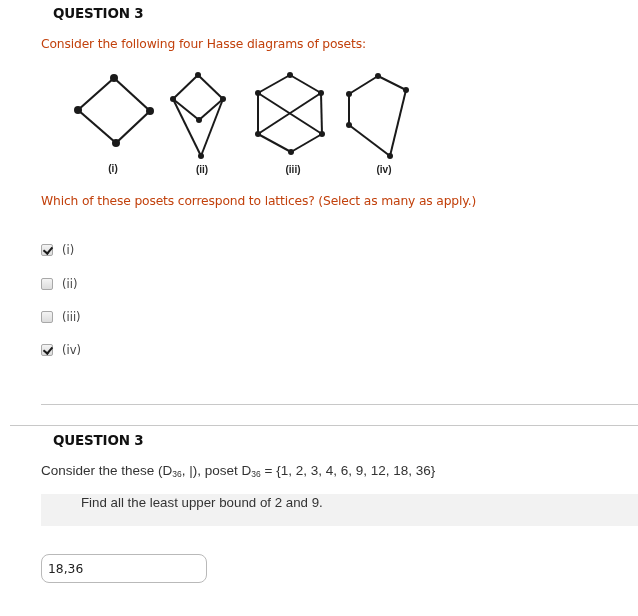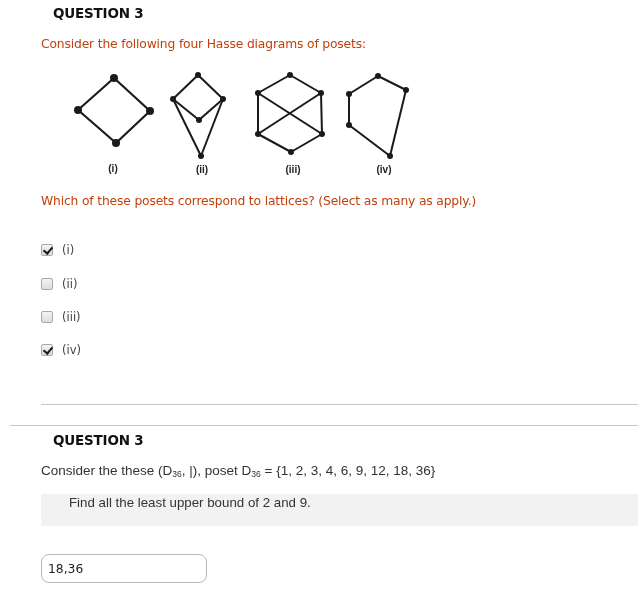--- a/index.html
+++ b/index.html
@@ -207,16 +207,16 @@
   <span class="opt-label">(iv)</span>
 </div>
 
 <div class="hr" style="left:41px; top:404px; width:597px;"></div>
 <div class="hr" style="left:10px; top:425px; width:628px;"></div>
 
 <div class="abs q-title" style="left:53px; top:432px;">QUESTION 3</div>
 <div class="abs q-text-arial" style="left:41px; top:463px;"><span>Consider the these (D</span><sub>36</sub><span>, |), poset D</span><sub>36</sub><span> = {1, 2, 3, 4, 6, 9, 12, 18, 36}</span></div>
 
 <div class="prompt-box">
-  <div class="abs q-text-arial" style="left:28px; top:1px; font-size:13.3px;">Find all the least upper bound of 2 and 9.</div>
+  <div class="abs q-text-arial" style="left:40px; top:1px; font-size:13.3px;">Find all the least upper bound of 2 and 9.</div>
 </div>
 
 <input class="answer-input" type="text" value="18,36" style="">
 
 </body></html>

